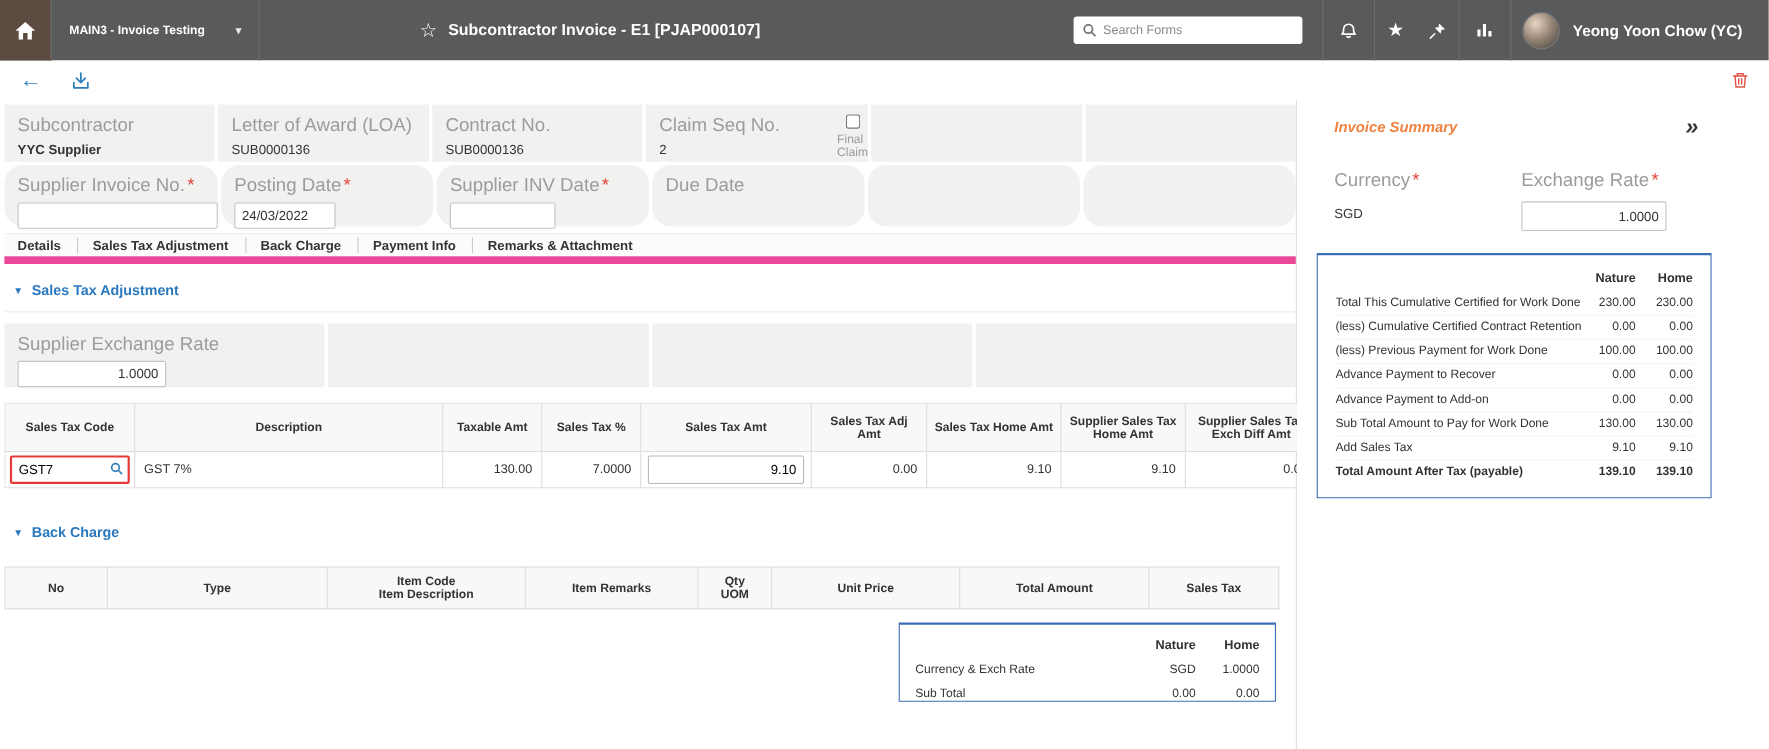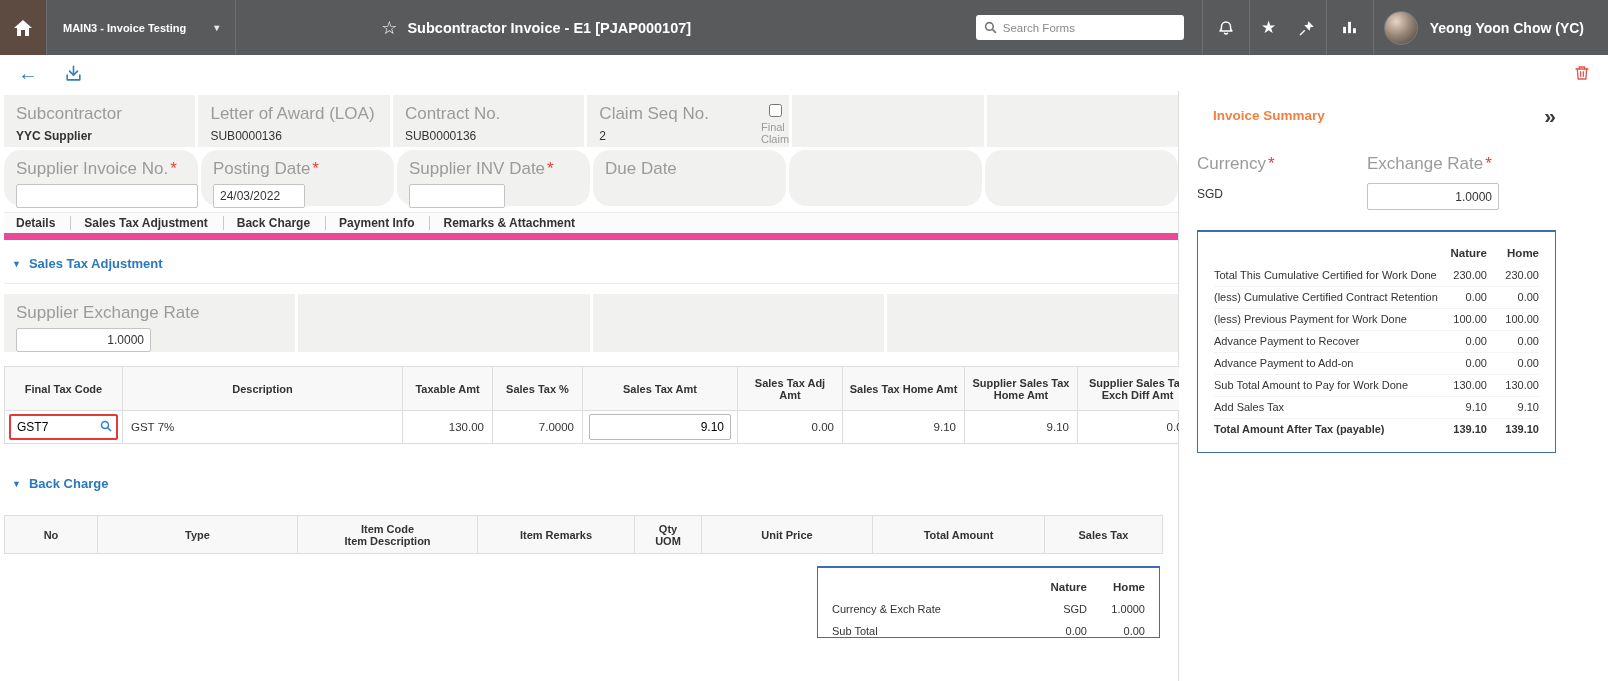--- a/index.html
+++ b/index.html
@@ -81,24 +81,24 @@
   
   .mini-summary { width:343px; margin:12px 0 0 813px; border:1px solid #3e6db5; border-top-width:2px; padding:8px 14px 0; height:72px; overflow:hidden; background:#fff; }
   .sum-table { width:100%; border-collapse:collapse; }
   .sum-table td { font-size:11px; color:#333; height:22px; vertical-align:middle; white-space:nowrap; overflow:hidden; }
   .sum-table td.val { text-align:right; }
   .sum-table tr.head td { font-weight:bold; font-size:11.5px; }
   .mini-summary .sum-table td.n { width:48px; }
   .mini-summary .sum-table td.h { width:58px; }
 
   
-  .sb-head { display:flex; justify-content:space-between; align-items:center; margin:0 0 28px 16px; }
+  .sb-head { display:flex; justify-content:space-between; align-items:center; margin:0 12px 28px 16px;font-style:italic; }
   .sb-title { color:#ef8240; font-weight:bold; font-size:13.5px; }
   .sb-chevrons { font-size:21px; color:#3a3a3a; font-weight:bold; line-height:1; }
-  .sb-fields { display:flex; margin-bottom:20px; }
+  .sb-fields { display:flex; margin-left:16px; margin-bottom:20px; }
   .sb-field { display:flex; flex-direction:column; }
   .sb-field.first { width:170px; }
   .sb-field .f-value { margin-top:8px; }
   .sb-field input { margin-top:4px; width:132px; height:27px; text-align:right; }
   .sb-box { border:1px solid #3e6db5; border-top-width:2px; padding:10px 16px 12px; background:#fff; }
   .sb-box .sum-table td.n { width:48px; }
   .sb-box .sum-table td.h { width:52px; }
   .sb-box .sum-table tr { border-bottom:1px solid #f4f4f4; }
   .sb-box .sum-table tr.head, .sb-box .sum-table tr:last-child { border-bottom:none; }
   .sb-box .sum-table tr.total td { font-weight:bold; }
@@ -259,21 +259,21 @@
             <col style="width:90px">
             <col style="width:90px">
             <col style="width:155px">
             <col style="width:105px">
             <col style="width:122px">
             <col style="width:113px">
             <col style="width:120px">
         </colgroup>
         <tbody>
             <tr data-interactable="false">
-          <th data-interactable="false">Final Tax Code</th>
+          <th data-interactable="false">Sales Tax Code</th>
           <th data-interactable="false">Description</th>
           <th data-interactable="false">Taxable Amt</th>
           <th data-interactable="false">Sales Tax %</th>
           <th data-interactable="false">Sales Tax Amt</th>
           <th data-interactable="false">Sales Tax Adj Amt</th>
           <th data-interactable="false">Sales Tax Home Amt</th>
           <th data-interactable="false">Supplier Sales Tax Home Amt</th>
           <th data-interactable="false">Supplier Sales Tax Exch Diff Amt</th>
         </tr>
         <tr data-interactable="false">

